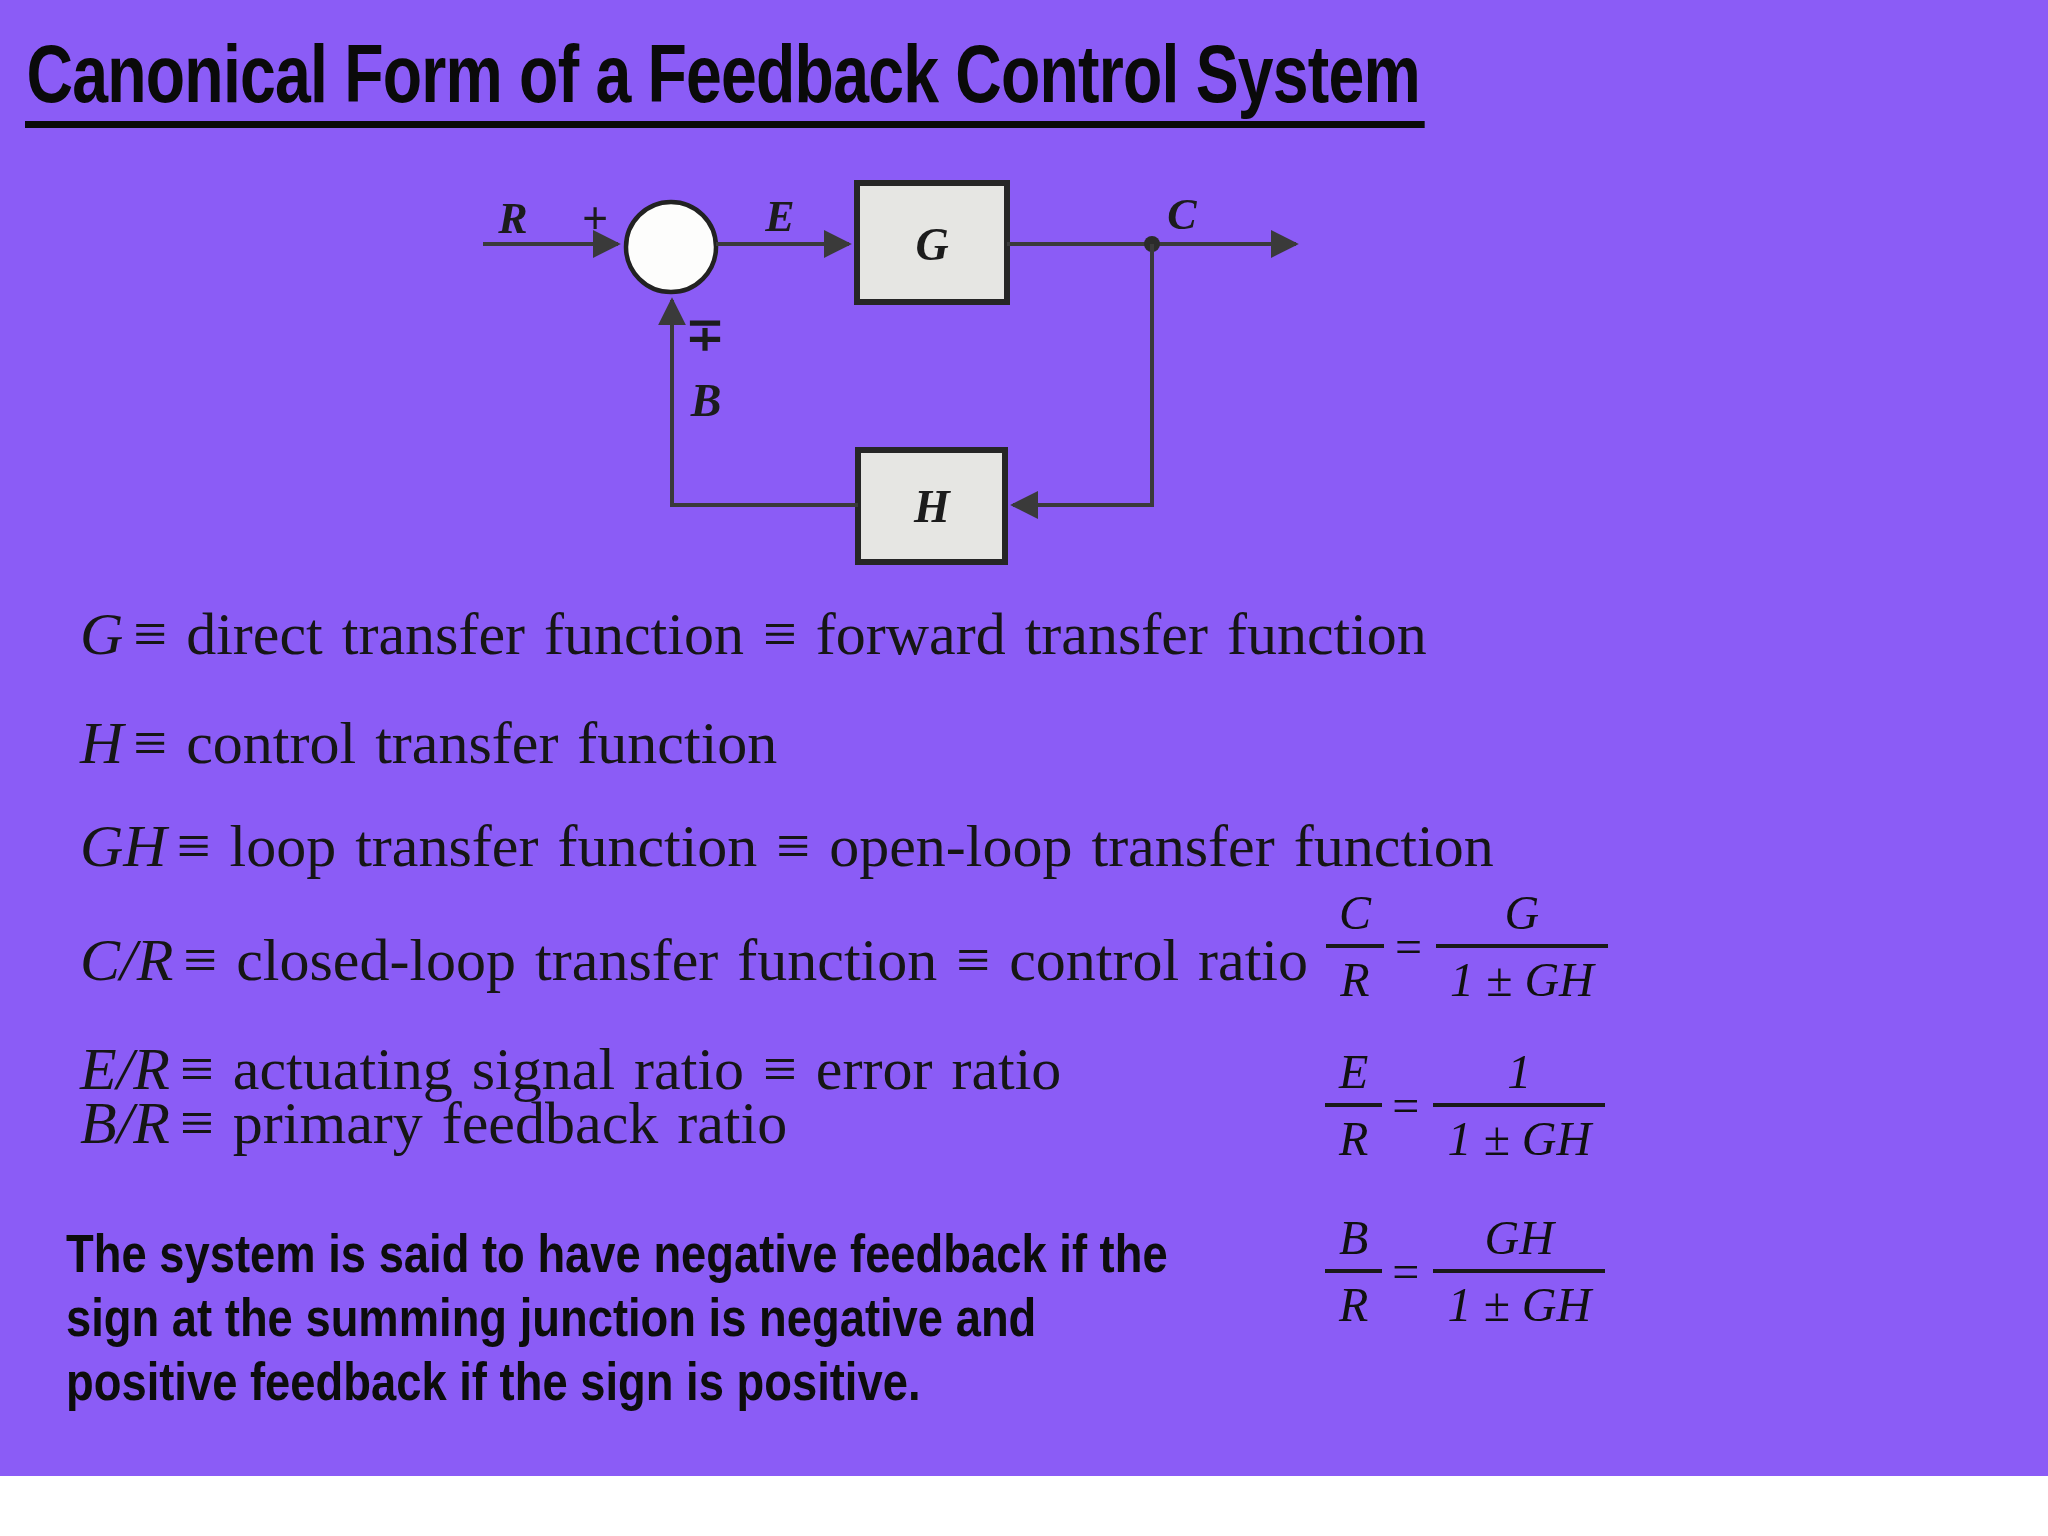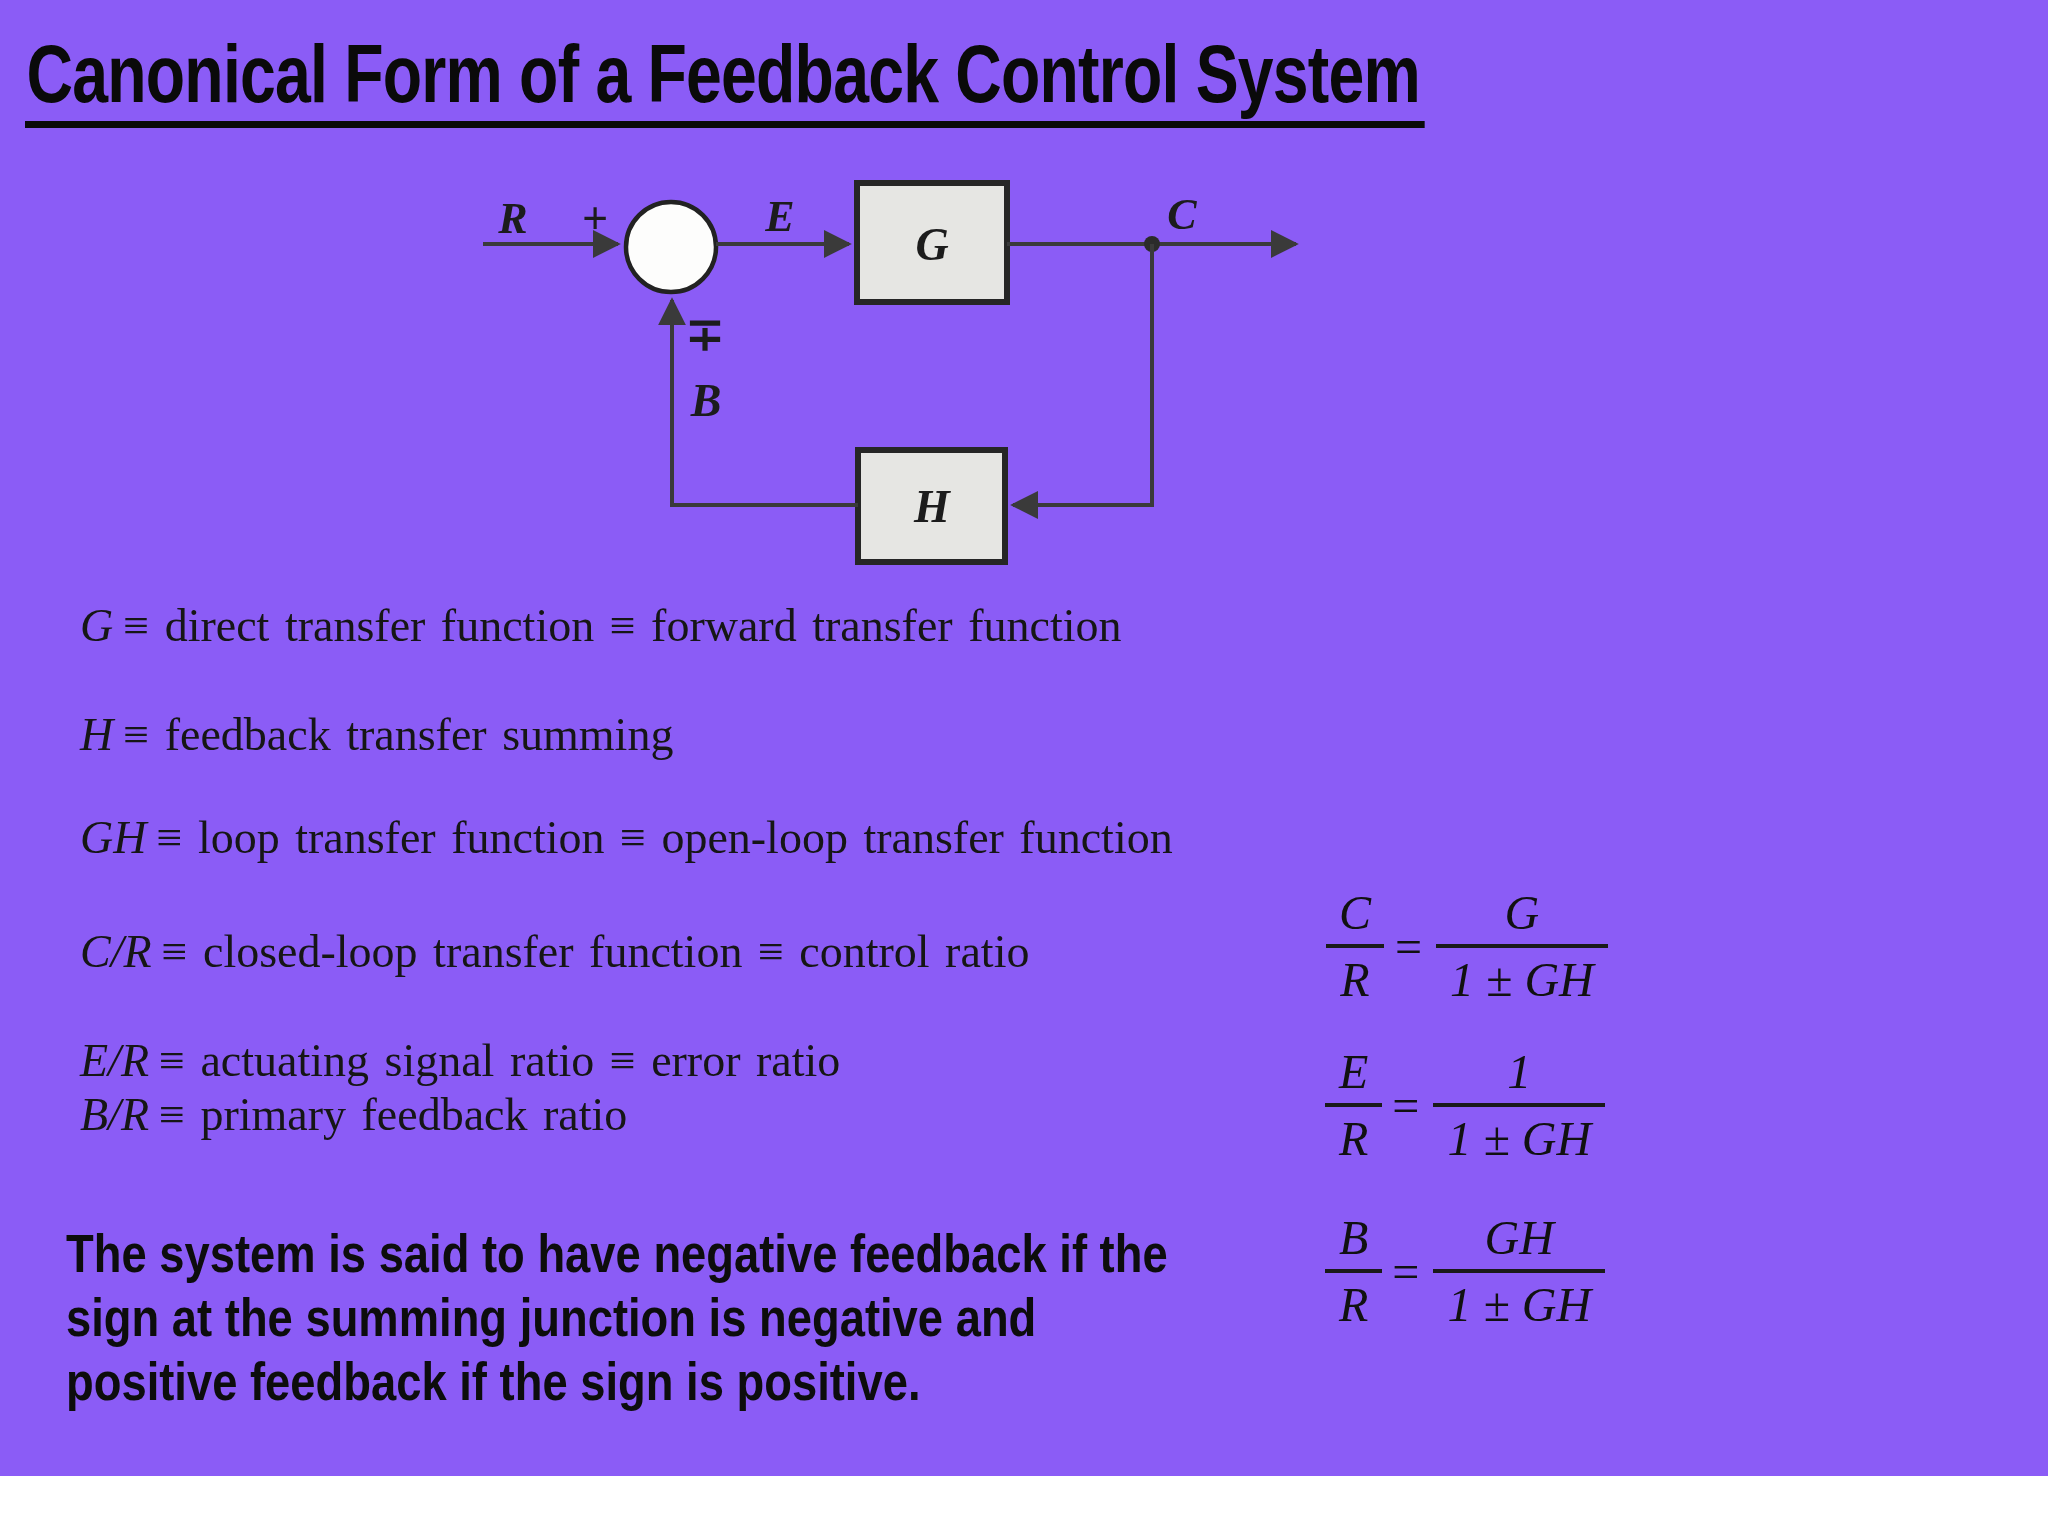--- a/index.html
+++ b/index.html
@@ -34,21 +34,21 @@
     fill:#1c1c1c;
   }
   .diagram text.upright{font-style:normal;}
   .wire{stroke:#3a3a3a;stroke-width:4;fill:none;}
   .blockrect{fill:#e6e6e3;stroke:#262626;stroke-width:6;}
   .sumcircle{fill:#fdfdfc;stroke:#222222;stroke-width:4.5;}
   .node{fill:#2b2b2b;}
   
   .def-line{
     position:absolute;left:80px;
-    font-size:46px;line-height:1.15;
+    font-size:60px;line-height:1.15;
     white-space:nowrap;color:#161616;
     word-spacing:4px;
   }
   .def-line .sym{font-style:italic;margin-right:10px;}
   
   .eq{
     position:absolute;left:1325px;
     display:flex;align-items:center;
     font-size:48px;color:#111111;
     font-style:italic;
@@ -107,21 +107,21 @@
     <text x="1182" y="229" font-size="44" text-anchor="middle">C</text>
     <text class="upright" x="705" y="350" font-size="46" text-anchor="middle">∓</text>
     <text x="706" y="416" font-size="46" text-anchor="middle">B</text>
     <text x="932" y="522" font-size="46" text-anchor="middle">H</text>
   </svg>
 
   <div class="def-line" style="top:600px">
     <span class="sym">G</span><span>≡ direct transfer function ≡ forward transfer function</span>
   </div>
   <div class="def-line" style="top:709px">
-    <span class="sym">H</span><span>≡ feedback transfer summing</span>
+    <span class="sym">H</span><span>≡ control transfer function</span>
   </div>
   <div class="def-line" style="top:812px">
     <span class="sym">GH</span><span>≡ loop transfer function ≡ open-loop transfer function</span>
   </div>
   <div class="def-line" style="top:1035px">
     <span class="sym">E/R</span><span>≡ actuating signal ratio ≡ error ratio</span>
   </div>
   <div class="def-line" style="top:926px">
     <span class="sym">C/R</span><span>≡ closed-loop transfer function ≡ control ratio</span>
   </div>

